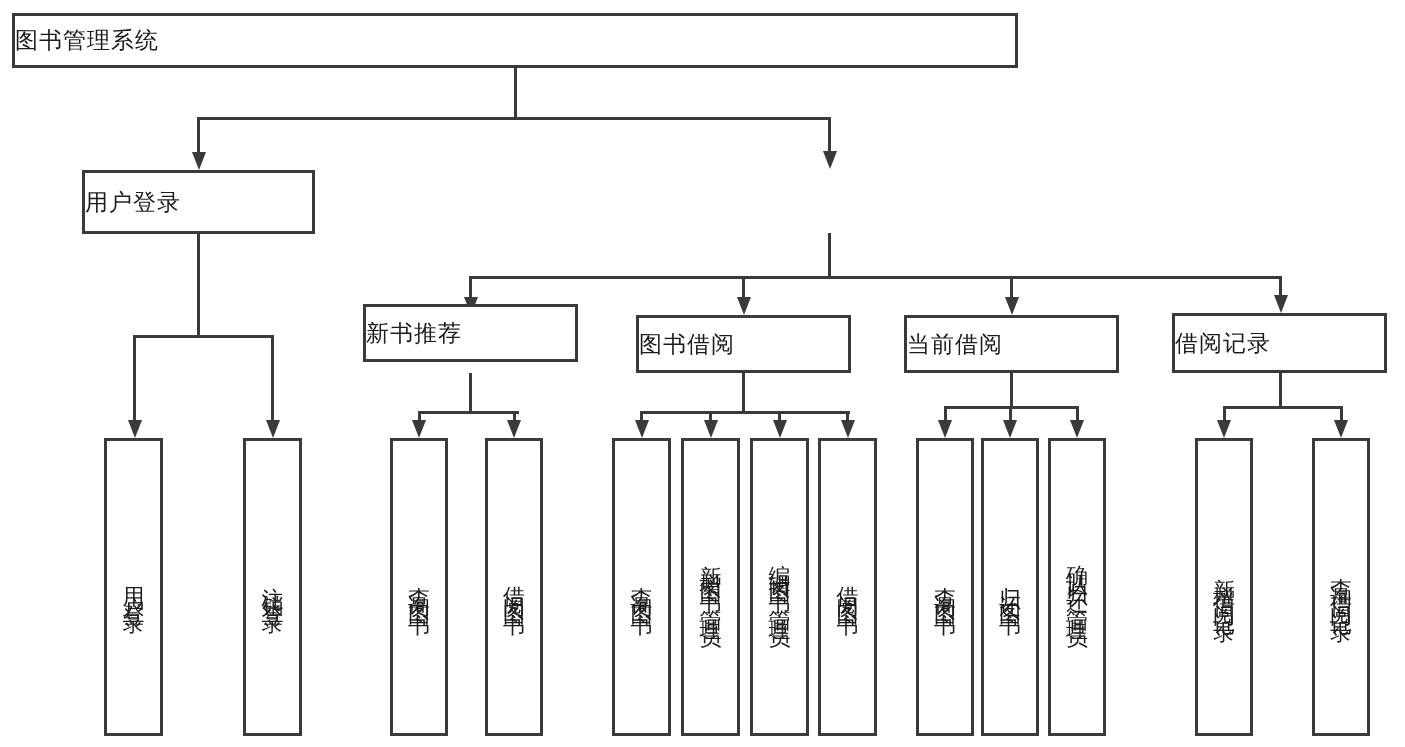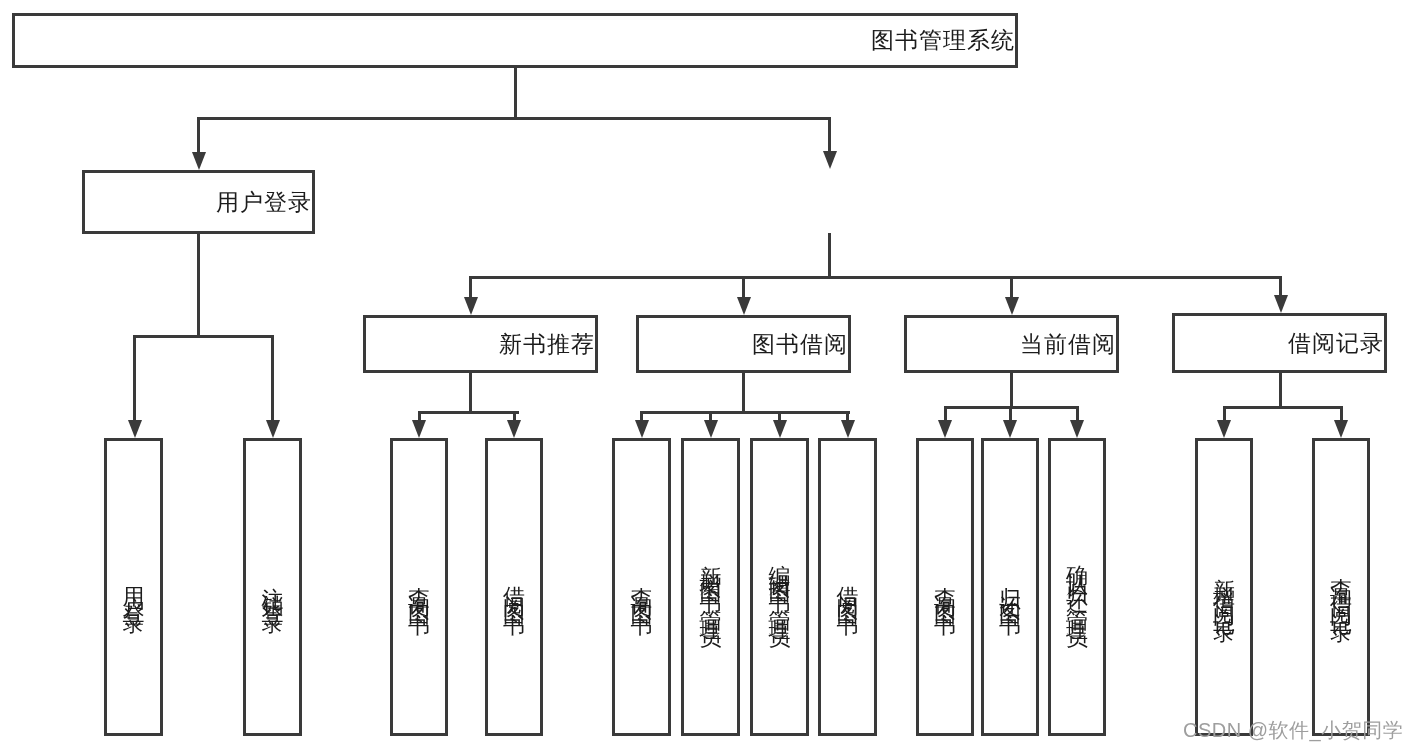--- a/index.html
+++ b/index.html
@@ -8,21 +8,21 @@
     width:1405px;height:747px;
     background:#ffffff;
     font-family:"Liberation Sans","DejaVu Sans",sans-serif;
     overflow:hidden;
   }
   .hbox{
     position:absolute;
     box-sizing:border-box;
     border:3px solid #3a3a3a;
     background:#ffffff;
-    display:flex;align-items:center;justify-content:flex-end;
+    display:flex;align-items:center;justify-content:flex-start;
     font-size:23px;color:#1c1c1c;
     letter-spacing:1px;
     white-space:nowrap;
   }
   .vbox{
     position:absolute;
     box-sizing:border-box;
     border:3px solid #3a3a3a;
     background:#ffffff;
     writing-mode:vertical-rl;
@@ -80,21 +80,21 @@
   <div class="hline" style="left:469px;top:276px;width:813px;"></div>
   <div class="vline" style="left:469px;top:276px;height:23px;"></div>
   <div class="arrow" style="left:464px;top:297px;"></div>
   <div class="vline" style="left:742px;top:276px;height:23px;"></div>
   <div class="arrow" style="left:737px;top:297px;"></div>
   <div class="vline" style="left:1010px;top:276px;height:23px;"></div>
   <div class="arrow" style="left:1005px;top:297px;"></div>
   <div class="vline" style="left:1279px;top:276px;height:21px;"></div>
   <div class="arrow" style="left:1274px;top:295px;"></div>
 
-  <div class="hbox" style="left:363px;top:315px;width:235px;height:58px;">
+  <div class="hbox" style="left:363px;top:304px;width:215px;height:58px;">
     <span>新书推荐</span>
   </div>
   <div class="hbox" style="left:636px;top:315px;width:215px;height:58px;">
     <span>图书借阅</span>
   </div>
   <div class="hbox" style="left:904px;top:315px;width:215px;height:58px;">
     <span>当前借阅</span>
   </div>
   <div class="hbox" style="left:1172px;top:313px;width:215px;height:60px;">
     <span>借阅记录</span>
@@ -171,17 +171,14 @@
     <span>确认归还（管理员）</span>
   </div>
 
   <div class="vbox" style="left:1195px;top:438px;width:58px;height:298px;">
     <span>新增借阅记录</span>
   </div>
   <div class="vbox" style="left:1312px;top:438px;width:58px;height:298px;">
     <span>查询借阅记录</span>
   </div>
 
-  <div class="watermark">
-    <span>CSDN @软件_小贺同学</span>
-  </div>
 
 </div>
 
 </body></html>

